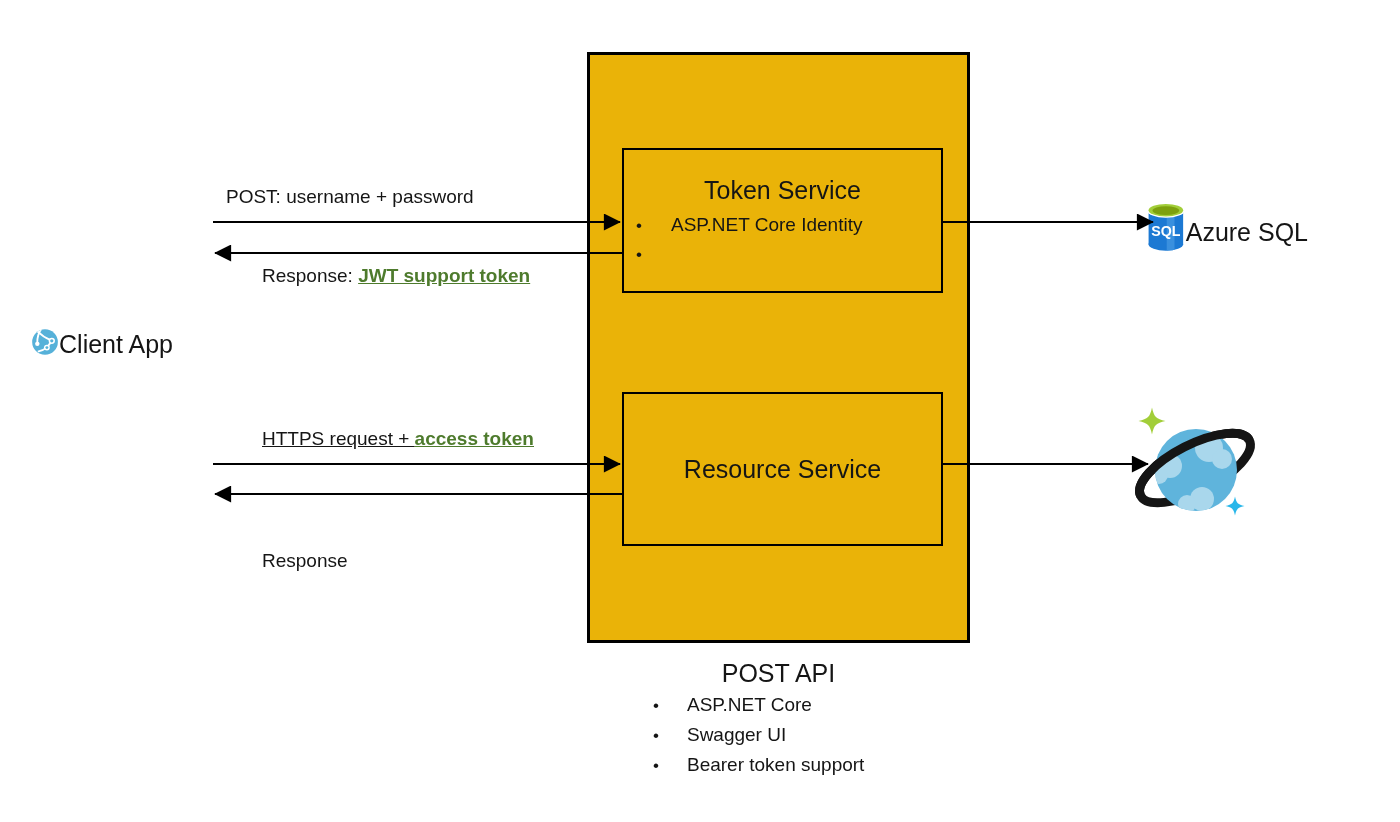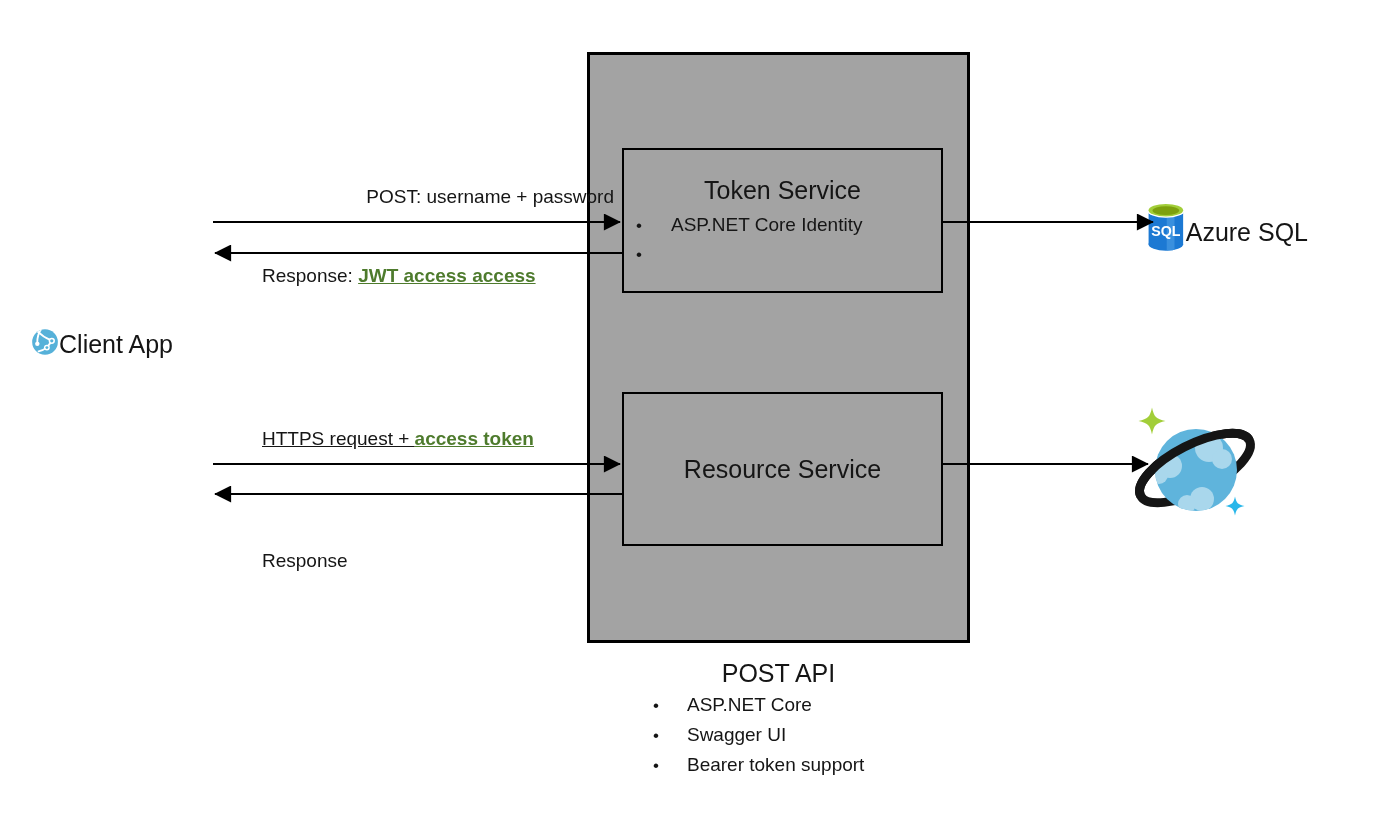--- a/index.html
+++ b/index.html
@@ -1,20 +1,20 @@
 <!DOCTYPE html>
 <html style="--highlight-green: #4e7b2d; --client-blue: #56b1d9; --sql-body-blue: #1c79d3; --sql-body-light: #3a90de; --sql-top-rim: #a2ce39; --sql-top-inner: #7da00e; --cosmos-planet: #5fb4dc; --cosmos-patch: #a9d7ec; --cosmos-ring: #151515; --cosmos-sparkle-green: #a2ce39; --cosmos-sparkle-blue: #28b7ea;"><head>
 <meta charset="utf-8">
 <style>
   html,body{margin:0;padding:0;background:#fff;}
   body{font-family:"Liberation Sans","DejaVu Sans",sans-serif;color:#151515;}
   .canvas{position:relative;width:1400px;height:822px;background:#fff;overflow:hidden;}
 
   
-  .box{position:absolute;border:2px solid #000;background:#a3a3a3;box-sizing:border-box;}
+  .box{position:absolute;border:2px solid #000;background:#eab308;box-sizing:border-box;}
   .rest-box{left:587px;top:52px;width:383px;height:591px;border-width:3px;}
   .token-box{left:622px;top:148px;width:321px;height:145px;}
   .resource-box{left:622px;top:392px;width:321px;height:154px;display:flex;align-items:center;justify-content:center;}
   .box-title{font-size:25px;text-align:center;line-height:32px;}
   .token-box .box-title{margin-top:24px;}
   .resource-box .box-title{margin:0;}
 
   
   .bullets{margin-top:4px;}
   .bullet-row{display:flex;align-items:baseline;font-size:19px;line-height:29px;}
@@ -166,25 +166,25 @@
         <circle cx="60" cy="106" r="9" class="cosmos-patch"></circle>
       </g>
       <g transform="rotate(-27 68 70)">
         <path d="M-61,0 A61,23.5 0 0 1 61,0" transform="translate(68,70)" class="cosmos-ring"></path>
       </g>
       <path d="M0,-10 C1.5,-3 3,-1.5 10,0 C3,1.5 1.5,3 0,10 C-1.5,3 -3,1.5 -10,0 C-3,-1.5 -1.5,-3 0,-10 Z" transform="translate(25,23) scale(1.35)" class="sparkle-green"></path>
       <path d="M0,-10 C1.5,-3 3,-1.5 10,0 C3,1.5 1.5,3 0,10 C-1.5,3 -3,1.5 -10,0 C-3,-1.5 -1.5,-3 0,-10 Z" transform="translate(108,108) scale(0.95)" class="sparkle-blue"></path>
     </svg>
   </div>
 
-  <div class="flow-label" style="left:214px;top:186px;width:400px;text-align:right;">
+  <div class="flow-label" style="left:226px;top:186px;width:400px;text-align:left;">
     <span>POST: username + password</span>
   </div>
   <div class="flow-label" style="left:262px;top:265px;">
-    <span>Response: </span><span class="hl">JWT access access</span>
+    <span>Response: </span><span class="hl">JWT support token</span>
   </div>
   <div class="flow-label" style="left:262px;top:428px;text-decoration:underline;">
     <span>HTTPS request + </span><span class="hl">access token</span>
   </div>
   <div class="flow-label" style="left:262px;top:514px;margin-top:36px;">
     <span>Response</span>
   </div>
 
   <svg class="overlay" width="1400" height="822">
     <defs>

